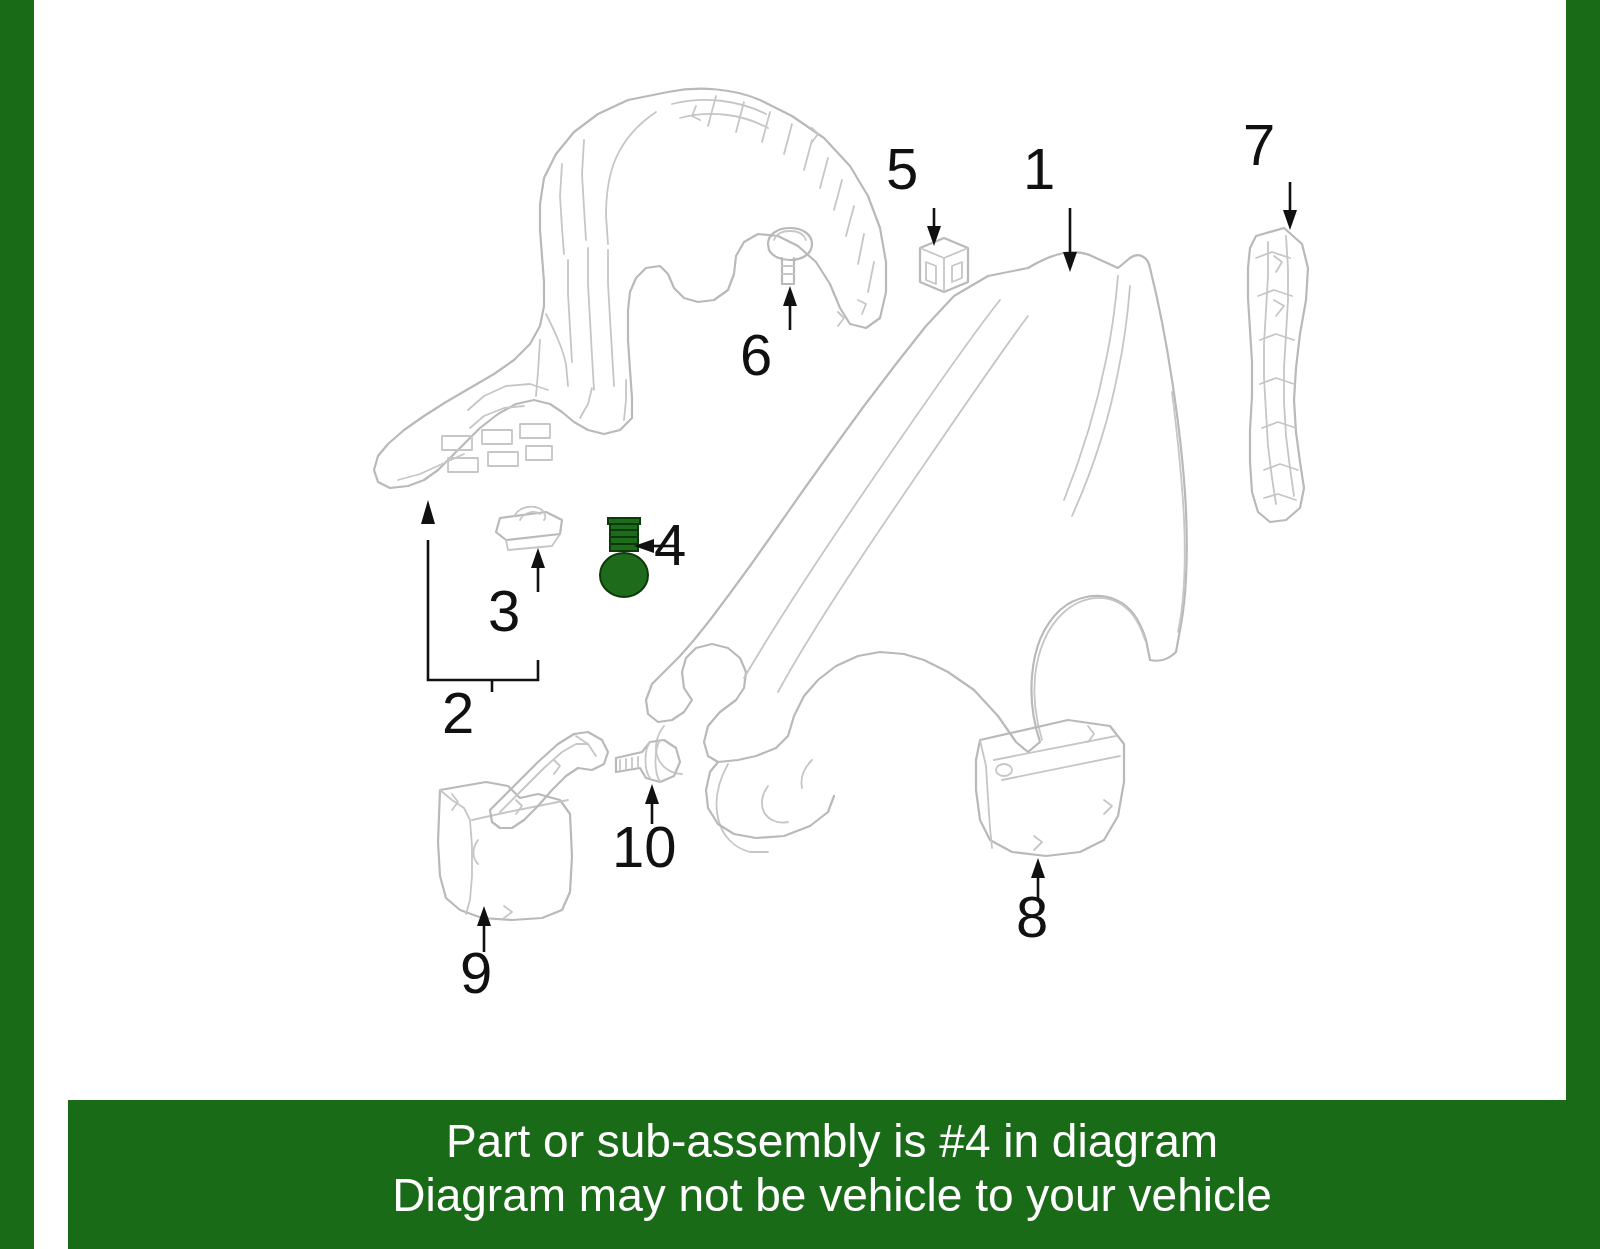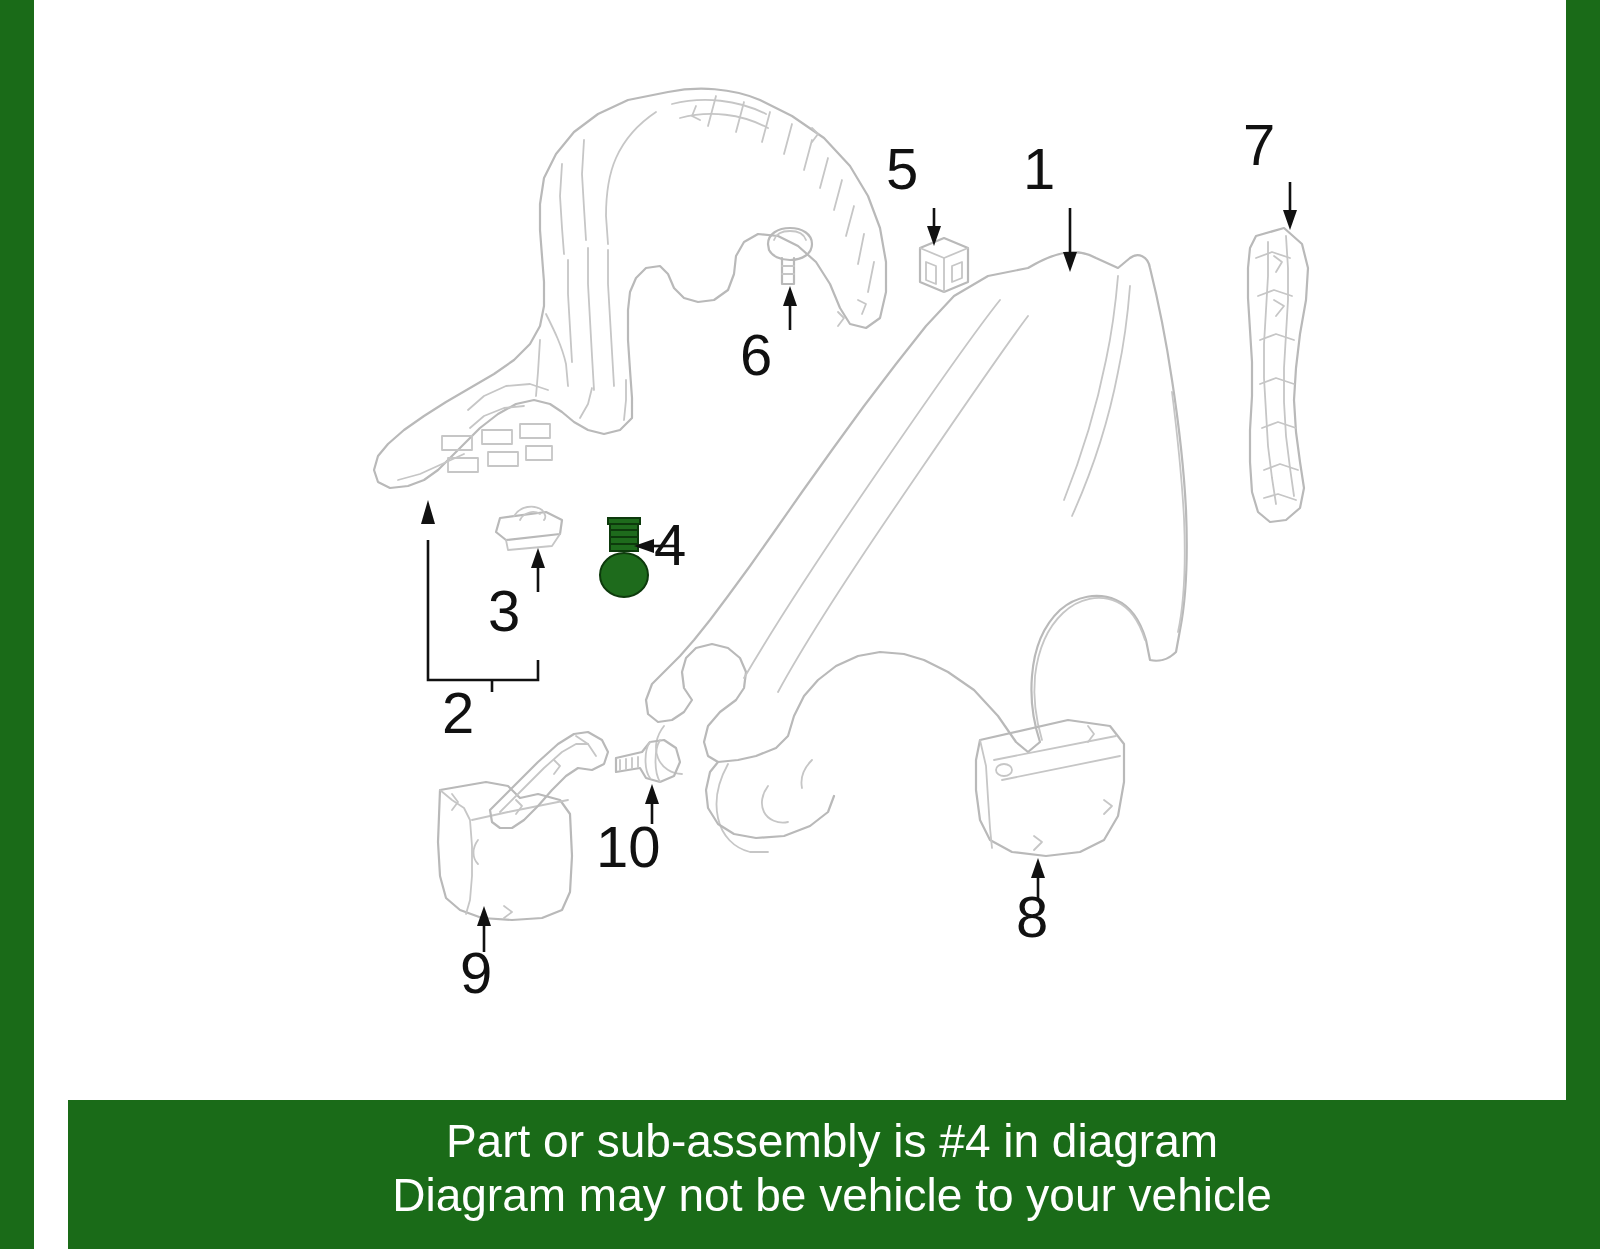--- a/index.html
+++ b/index.html
@@ -322,21 +322,21 @@
       </g>
     </svg>
 
     <div class="callout" style="left:818px; top:140px;">5</div>
     <div class="callout" style="left:955px; top:140px;">1</div>
     <div class="callout" style="left:1175px; top:116px;">7</div>
     <div class="callout" style="left:672px; top:326px;">6</div>
     <div class="callout" style="left:586px; top:516px;">4</div>
     <div class="callout" style="left:420px; top:582px;">3</div>
     <div class="callout" style="left:374px; top:684px;">2</div>
-    <div class="callout" style="left:528px; top:818px;">10</div>
+    <div class="callout" style="left:544px; top:818px;">10</div>
     <div class="callout" style="left:392px; top:944px;">9</div>
     <div class="callout" style="left:948px; top:888px;">8</div>
   </div>
 
   <div id="banner">
     <span class="line">Part or sub-assembly is #4 in diagram</span>
     <span class="line">Diagram may not be vehicle to your vehicle</span>
   </div>
 
 </div>

